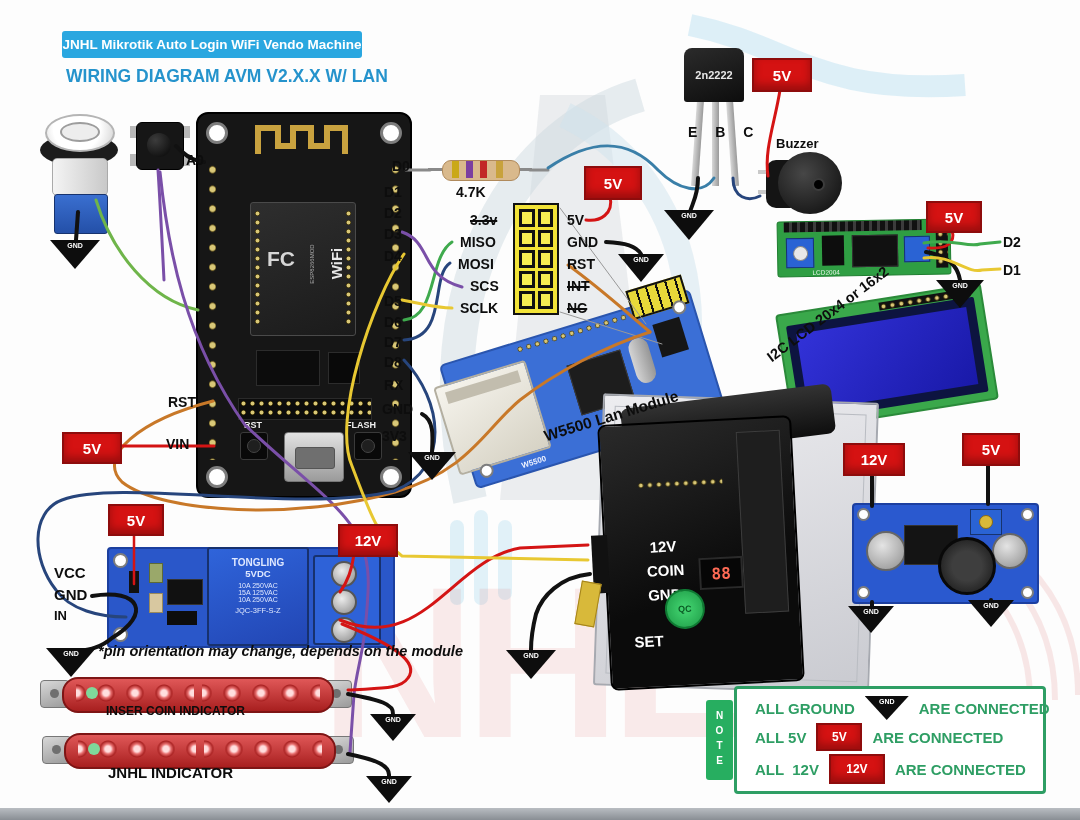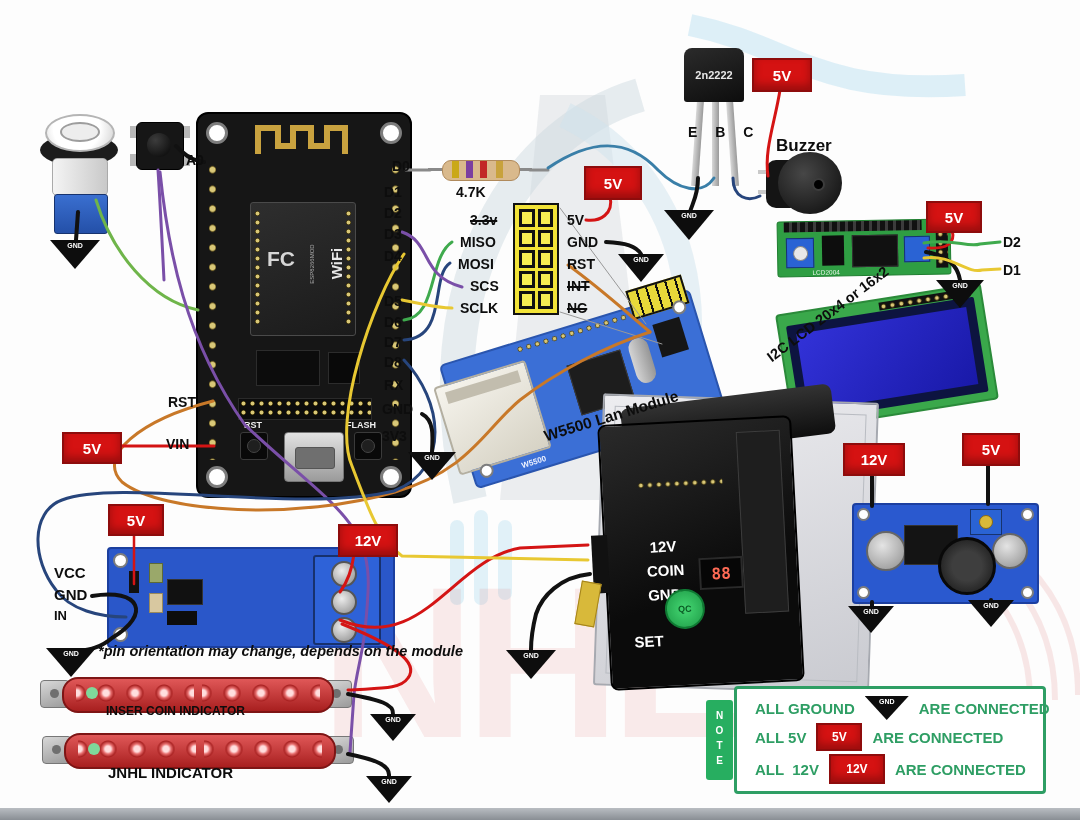--- a/index.html
+++ b/index.html
@@ -39,20 +39,24 @@
     <rect x="498" y="520" width="14" height="80" rx="7" fill="#cfe9f5" opacity="0.6"></rect>
     <g stroke="#e08484" stroke-width="6" opacity="0.18">
       <path d="M960,560 C1010,600 1030,650 1030,700" fill="none"></path>
       <path d="M985,555 C1035,595 1055,645 1055,700" fill="none"></path>
       <path d="M1010,550 C1060,590 1078,640 1078,695" fill="none"></path>
     </g>
   </svg>
   <div class="wm" style="left:320px;top:555px;font-size:215px;font-weight:800;color:rgba(214,70,70,.10);
               letter-spacing:-10px;line-height:1;">NHL</div>
 
+  <div class="abs" style="left:62px;top:31px;width:300px;height:27px;background:#2aa7e0;border-radius:3px;
+              color:#fff;font-weight:bold;font-size:13.5px;display:flex;align-items:center;
+              justify-content:center;z-index:8;">JNHL Mikrotik Auto Login WiFi Vendo Machine</div>
+  <div class="abs" style="left:66px;top:66px;font-size:17.5px;font-weight:bold;color:#2593cc;z-index:8;">WIRING DIAGRAM AVM V2.X.X W/ LAN</div>
 
   <div class="comp" style="left:40px;top:112px;width:90px;height:130px;">
     <div class="abs" style="left:0;top:22px;width:78px;height:32px;border-radius:50%;background:#1c1c1c;"></div>
     <div class="abs" style="left:5px;top:2px;width:66px;height:34px;border-radius:50%;background:radial-gradient(circle at 45% 35%,#ffffff 55%,#cfcfcf);border:2px solid #b5b5b5;"></div>
     <div class="abs" style="left:20px;top:10px;width:36px;height:16px;border-radius:50%;background:#ededed;border:2px solid #9d9d9d;"></div>
     <div class="abs" style="left:12px;top:46px;width:54px;height:36px;background:linear-gradient(90deg,#f4f4f4,#c9c9c9);border-radius:5px;border:1px solid #aaa;"></div>
     <div class="abs" style="left:14px;top:82px;width:52px;height:38px;background:linear-gradient(180deg,#3a6fd0,#2450a8);border-radius:3px;border:1px solid #17336e;"></div>
   </div>
   <div class="gnd" style="left:50px;top:240px;width:50px;height:27px;">GND</div>
 
@@ -158,21 +162,21 @@
     <div class="abs" style="left:28px;top:52px;width:7px;height:86px;background:linear-gradient(90deg,#d8d8d8,#9a9a9a);"></div>
     <div class="abs" style="left:45px;top:52px;width:7px;height:86px;background:linear-gradient(90deg,#d8d8d8,#9a9a9a);transform:rotate(-4deg);"></div>
     <div class="abs" style="left:0;top:0;width:60px;height:54px;background:linear-gradient(160deg,#2b2b2b,#0d0d0d);border-radius:8px 8px 3px 3px;display:flex;align-items:center;justify-content:center;">
       <span style="color:#e8e8e8;font-size:11px;font-weight:bold;">2n2222</span>
     </div>
   </div>
   <div class="pl" style="left:688px;top:124px;letter-spacing:7px;">E B C</div>
   <div class="gnd" style="left:664px;top:210px;width:50px;height:28px;">GND</div>
 
   <div class="vbadge" style="left:752px;top:58px;width:56px;height:30px;">5V</div>
-  <div class="pl" style="left:776px;top:136px;font-size:17px;">Buzzer</div>
+  <div class="pl" style="left:776px;top:136px;font-size:13px;">Buzzer</div>
   <div class="comp" style="left:756px;top:152px;width:90px;height:64px;">
     <div class="abs" style="left:2px;top:18px;width:12px;height:4px;background:#c9c9c9;"></div>
     <div class="abs" style="left:2px;top:38px;width:12px;height:4px;background:#c9c9c9;"></div>
     <div class="abs" style="left:10px;top:8px;width:34px;height:48px;background:#141414;border-radius:10px;"></div>
     <div class="abs" style="left:22px;top:0;width:64px;height:62px;border-radius:50%;background:radial-gradient(circle at 40% 35%,#474747,#0a0a0a);"></div>
     <div class="abs" style="left:56px;top:26px;width:9px;height:9px;border-radius:50%;background:#000;border:2px solid #3c3c3c;"></div>
   </div>
 
   <div class="comp" style="left:777px;top:220px;width:172px;height:54px;background:#2f9e43;border:1px solid #1f7e30;border-radius:3px;transform:rotate(-1deg);">
     <div class="abs" style="left:6px;top:0;width:138px;height:10px;background:repeating-linear-gradient(90deg,#111 0 5px,#3c3c3c 5px 8px);"></div>
@@ -260,20 +264,29 @@
   <div class="vbadge" style="left:108px;top:504px;width:52px;height:28px;">5V</div>
   <div class="vbadge" style="left:338px;top:524px;width:56px;height:29px;">12V</div>
   <div class="comp" style="left:107px;top:547px;width:284px;height:97px;background:#2a57c9;border:2px solid #1b3f9e;border-radius:4px;z-index:3;">
     <div class="hole" style="left:4px;top:4px;width:11px;height:11px;border-width:2px;"></div>
     <div class="hole" style="left:4px;bottom:4px;width:11px;height:11px;border-width:2px;"></div>
     <div class="abs" style="left:20px;top:22px;width:10px;height:22px;background:#111;"></div>
     <div class="abs" style="left:40px;top:14px;width:12px;height:18px;background:#9aa86a;border:1px solid #5d6a36;"></div>
     <div class="abs" style="left:40px;top:44px;width:12px;height:18px;background:#d8c8a0;border:1px solid #9a8a5c;"></div>
     <div class="abs" style="left:58px;top:30px;width:34px;height:24px;background:#111;border:1px solid #333;"></div>
     <div class="abs" style="left:58px;top:62px;width:30px;height:14px;background:#0d0d0d;"></div>
+    <div class="abs" style="left:98px;top:-2px;width:102px;height:99px;background:linear-gradient(160deg,#2f64da,#2246b4);
+                border:2px solid #17316e;border-radius:3px;color:#dfe8ff;text-align:center;box-sizing:border-box;padding-top:8px;">
+      <div style="font-size:10px;font-weight:bold;">TONGLING</div>
+      <div style="font-size:9.5px;font-weight:bold;">5VDC</div>
+      <div style="font-size:7px;margin-top:3px;">10A 250VAC</div>
+      <div style="font-size:7px;">15A 125VAC</div>
+      <div style="font-size:7px;">10A 250VAC</div>
+      <div style="font-size:7.5px;margin-top:3px;">JQC-3FF-S-Z</div>
+    </div>
     <div class="abs" style="left:204px;top:6px;width:64px;height:86px;background:#2e62d8;border:2px solid #17316e;border-radius:3px;">
       <div class="abs" style="left:16px;top:4px;width:22px;height:22px;border-radius:50%;background:radial-gradient(circle at 40% 35%,#ececec,#8c8c8c);border:2px solid #555;"></div>
       <div class="abs" style="left:16px;top:32px;width:22px;height:22px;border-radius:50%;background:radial-gradient(circle at 40% 35%,#ececec,#8c8c8c);border:2px solid #555;"></div>
       <div class="abs" style="left:16px;top:60px;width:22px;height:22px;border-radius:50%;background:radial-gradient(circle at 40% 35%,#ececec,#8c8c8c);border:2px solid #555;"></div>
     </div>
   </div>
   <div class="pl" style="left:54px;top:564px;font-size:15px;">VCC</div>
   <div class="pl" style="left:54px;top:586px;font-size:15px;">GND</div>
   <div class="pl" style="left:54px;top:608px;font-size:13px;">IN</div>
   <div class="gnd" style="left:46px;top:648px;width:50px;height:27px;">GND</div>

